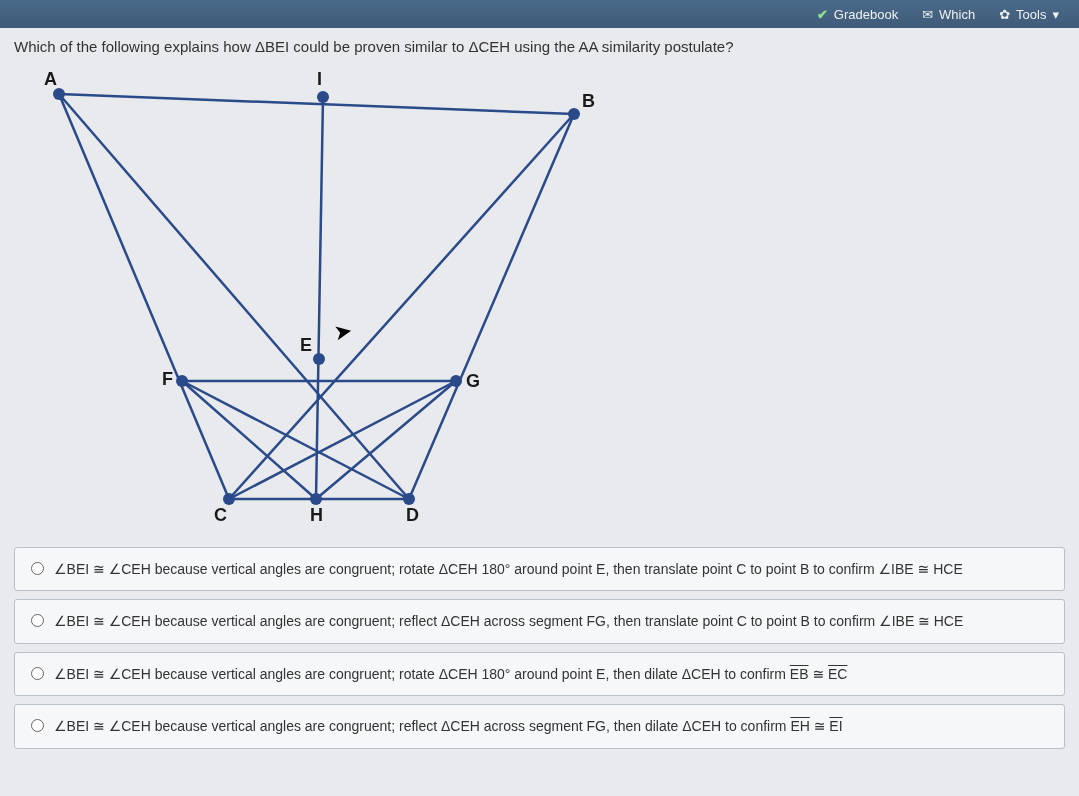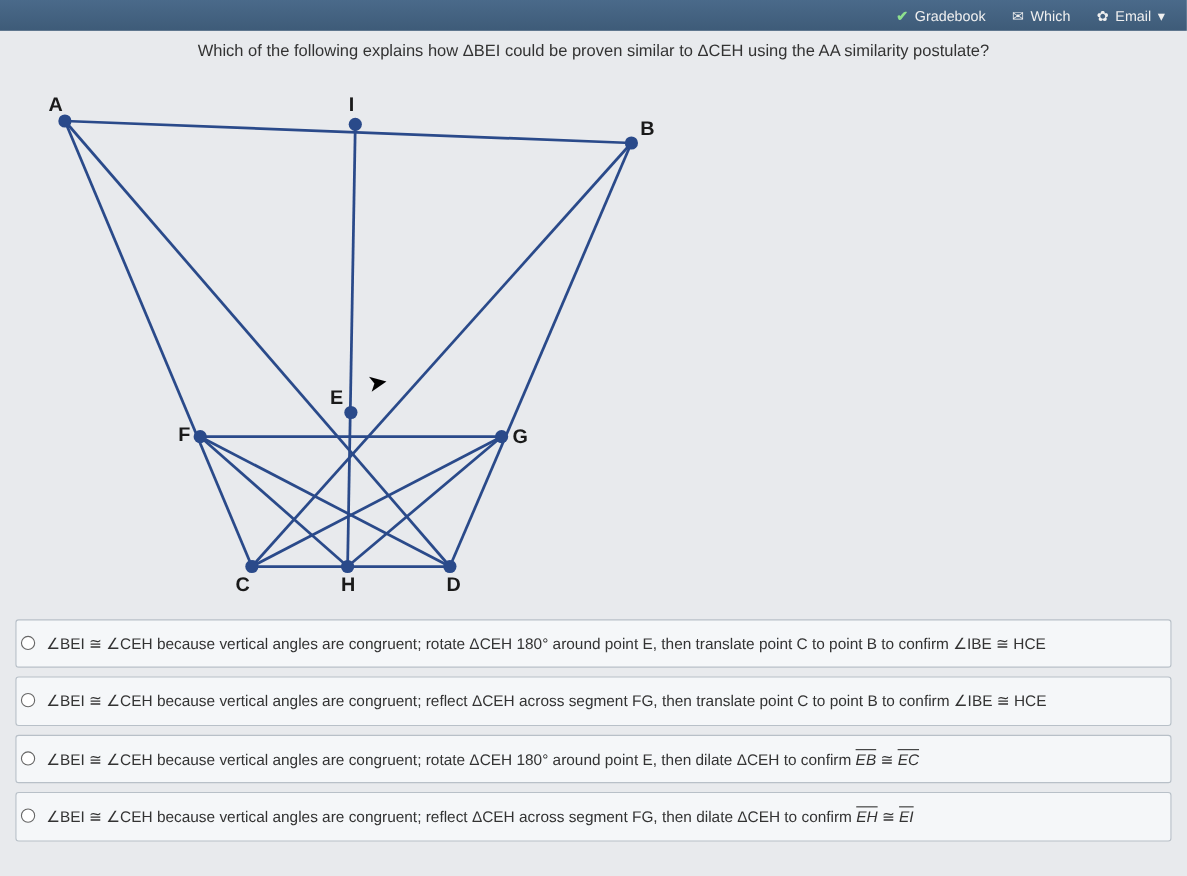--- a/index.html
+++ b/index.html
@@ -29,22 +29,21 @@
     }
     .icon-check { color: #8ee08e; font-weight: bold; }
     .icon-mail { display:inline-block; }
     .icon-gear { display:inline-block; }
     .content {
       padding: 10px 14px;
     }
     .question {
       font-size: 15px;
       color: #333;
-      margin-bottom: 20px;
-      text-align: center;
+      margin-bottom: 4px;
     }
     .figure-area {
       width: 620px;
       height: 470px;
       position: relative;
       margin-bottom: 18px;
     }
     .figure-area svg { position: absolute; top: 0; left: 0; }
     .vlabel {
       position: absolute;
@@ -61,54 +60,54 @@
     }
     .choices {
       display: flex;
       flex-direction: column;
       gap: 8px;
     }
     .choice {
       border: 1px solid #b8c0c8;
       background: #f5f7f9;
       border-radius: 3px;
-      padding: 10px 4px;
+      padding: 10px 16px;
       font-size: 14px;
       color: #333;
       display: flex;
       align-items: flex-start;
       gap: 10px;
       line-height: 1.6;
     }
     .radio {
       width: 13px;
       height: 13px;
       border: 1.5px solid #666;
       border-radius: 50%;
       flex-shrink: 0;
       margin-top: 4px;
       background: #fff;
     }
-    .seg { text-decoration: overline; font-style: italic; }
+    .seg { text-decoration: overline; }
   </style>
 </head>
 <body>
 
 <div class="topbar">
   <div class="topbar-item">
     <span class="icon-check">✔</span>
     <span>Gradebook</span>
   </div>
   <div class="topbar-item">
     <span class="icon-mail">✉</span>
     <span>Which</span>
   </div>
   <div class="topbar-item">
     <span class="icon-gear">✿</span>
-    <span>Email</span>
+    <span>Tools</span>
     <span>▾</span>
   </div>
 </div>
 
 <div class="content">
   <div class="question">Which of the following explains how ΔBEI could be proven similar to ΔCEH using the AA similarity postulate?</div>
 
   <div class="figure-area">
     <svg width="620" height="470">
       <g stroke="#2a4a8a" stroke-width="2.5" fill="none">

